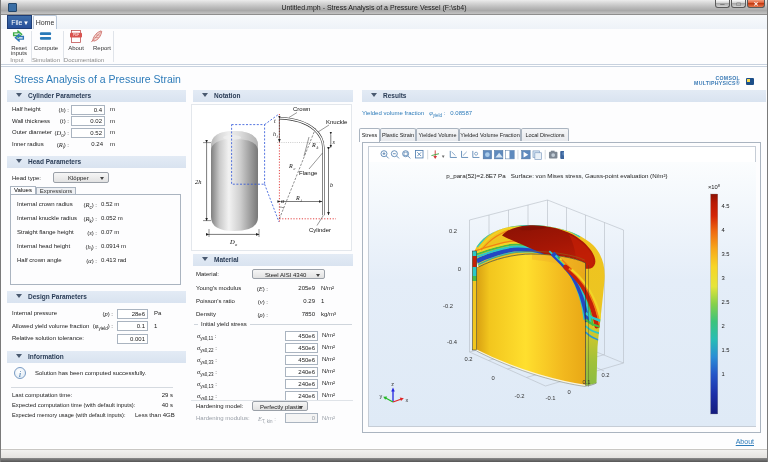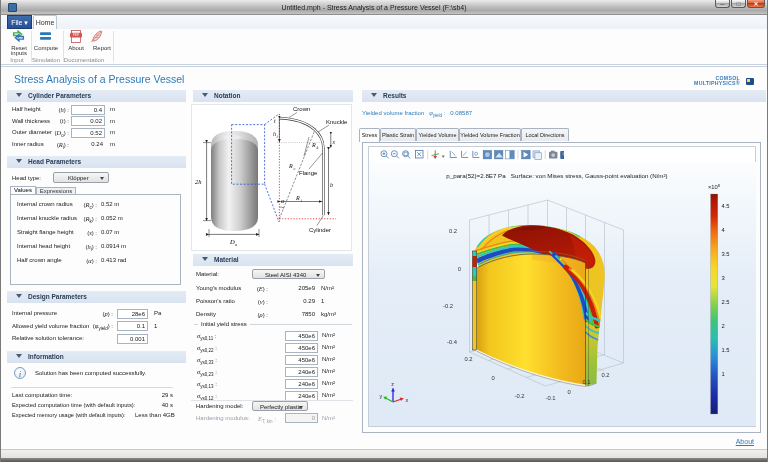--- a/index.html
+++ b/index.html
@@ -86,21 +86,21 @@
  <svg class="ricon" style="left:90px;width:13px;height:13px;" viewBox="0 0 14 14">
   <path d="M12 1 C8 2 4 6 3 11 l1 1 C9 11 12 6 12.5 1.5 Z" fill="#f6dcd8" stroke="#c9625c" stroke-width="0.9"></path>
   <path d="M3.5 11 L12 1.5 M5 8 l4.5 0 M6.5 5.5 l4 0" stroke="#c9625c" stroke-width="0.6" fill="none"></path>
   <path d="M1.5 13 L3.5 10.7" stroke="#c9625c" stroke-width="1"></path>
  </svg>
  <div class="rlabel" style="left:88px;width:28px;">Report</div>
  <div class="rgname" style="left:60px;width:48px;">Documentation</div>
  <div class="rgsep" style="left:113px;"></div>
 </div>
 <div id="form">
- <div id="heading">Stress Analysis of a Pressure Vessel</div>
+ <div id="heading">Stress Analysis of a Pressure Strain</div>
  <div id="logo">COMSOL<br>MULTIPHYSICS®<div id="logosq"></div></div>
 
  <div class="sechead" style="left:6px;top:23px;width:179px;"><span class="tri"></span>Cylinder Parameters</div>
  <div class="lbl" style="left:11px;top:39px;">Half height</div>
  <div class="lbl" style="left:44px;top:38.5px;width:24px;text-align:right;">(<span class="ital">h</span>) :</div>
  <div class="inp" style="left:70px;top:37.5px;width:34px;height:10px;">0.4</div>
  <div class="lbl" style="left:109px;top:39px;">m</div>
  <div class="lbl" style="left:11px;top:50.5px;">Wall thickness</div>
  <div class="lbl" style="left:44px;top:50px;width:24px;text-align:right;">(<span class="ital">t</span>) :</div>
  <div class="inp" style="left:70px;top:49px;width:34px;height:10px;">0.02</div>

